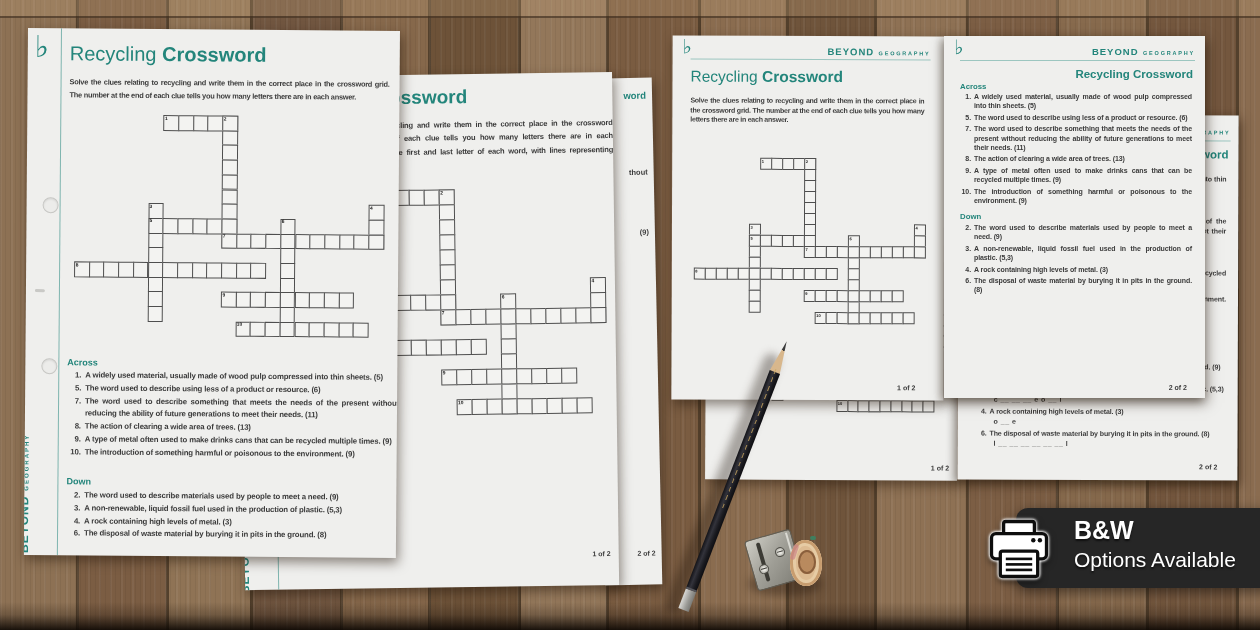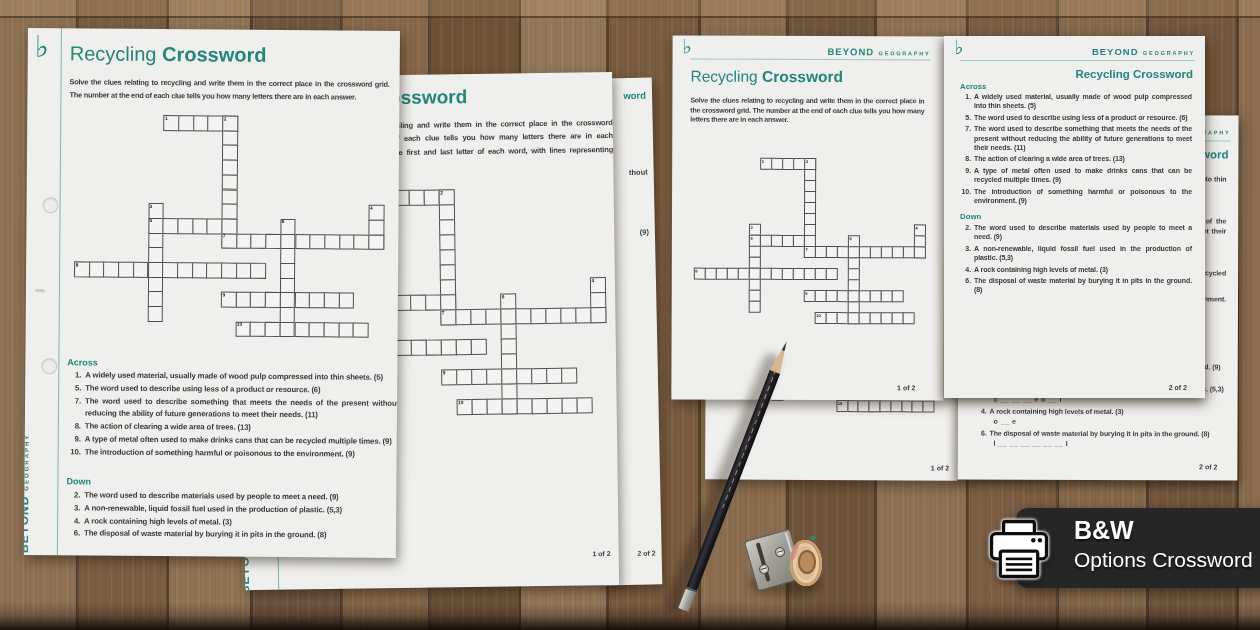--- a/index.html
+++ b/index.html
@@ -780,15 +780,15 @@
         <g stroke="#0d0d0d" stroke-width="2.4">
           <line x1="18" y1="37" x2="42" y2="37"></line>
           <line x1="18" y1="42" x2="42" y2="42"></line>
           <line x1="18" y1="47" x2="42" y2="47"></line>
         </g>
         <circle cx="49" cy="20" r="2" fill="#0d0d0d"></circle>
         <circle cx="43" cy="20" r="2" fill="#0d0d0d"></circle>
       </svg>
     </div>
     <div class="badge-text1">B&amp;W</div>
-    <div class="badge-text2">Options Crossword</div>
+    <div class="badge-text2">Options Available</div>
   </div>
 </div>
 
 </body></html>

